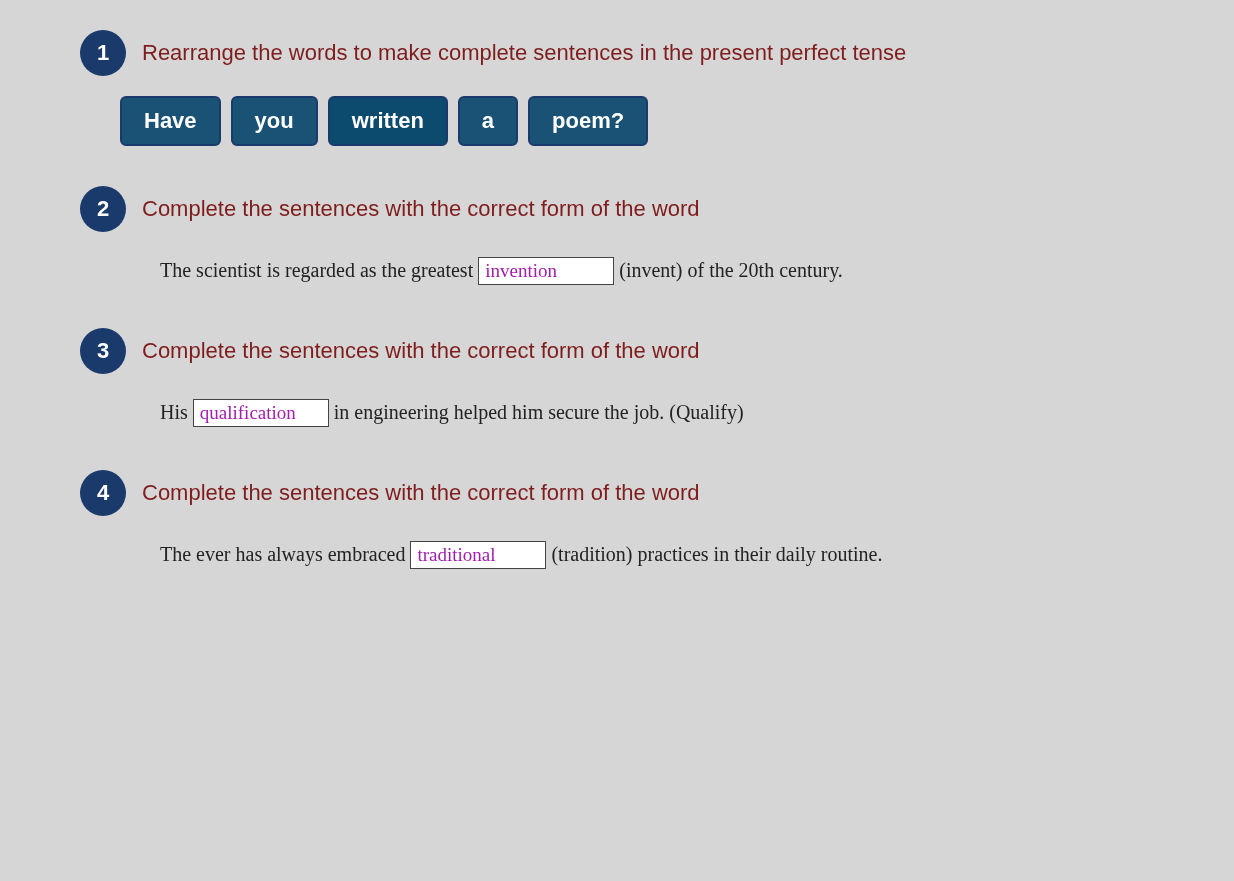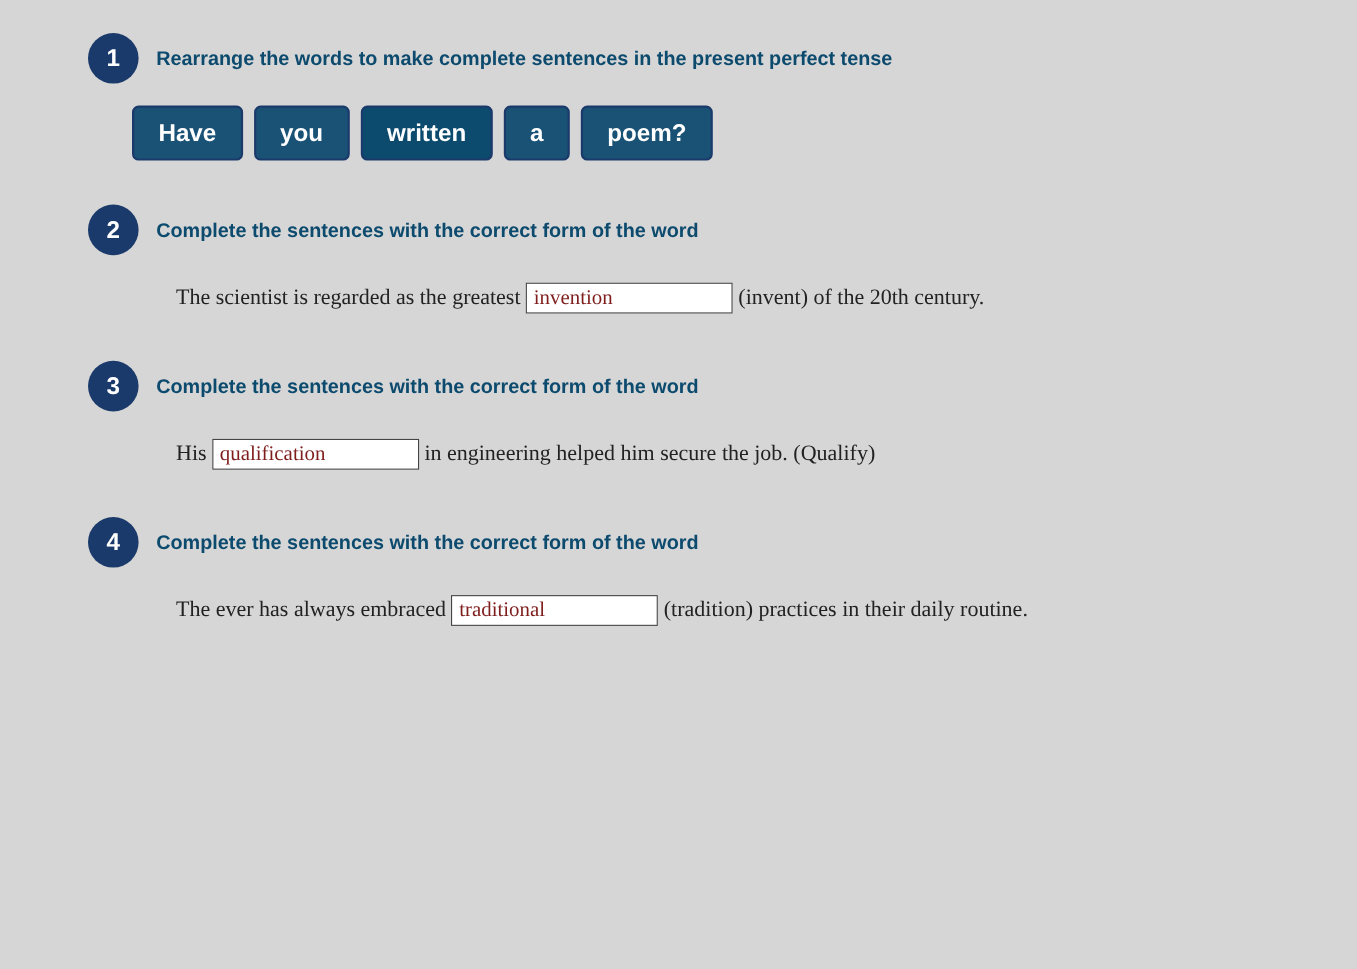--- a/index.html
+++ b/index.html
@@ -37,23 +37,23 @@
       display: flex;
       align-items: center;
       justify-content: center;
       font-size: 22px;
       font-weight: bold;
       font-family: Arial, sans-serif;
       flex-shrink: 0;
     }
 
     .section-instruction {
-      font-size: 18px;
-      font-weight: bold;
-      color: #0c4a6e;
+      font-size: 22px;
+      font-weight: normal;
+      color: #7f1d1d;
       font-family: Arial, sans-serif;
     }
 
     
     .word-tiles {
       display: flex;
       gap: 10px;
       flex-wrap: wrap;
       margin-left: 20px;
       margin-top: 10px;
@@ -83,22 +83,22 @@
       line-height: 1.8;
       font-family: Georgia, serif;
     }
 
     .fill-input {
       border: 1px solid #444;
       background: white;
       font-size: 19px;
       font-family: Georgia, serif;
       padding: 2px 6px;
-      width: 188px;
-      color: #7f1d1d;
+      width: 136px;
+      color: #a21caf;
       outline: none;
     }
 
     .section1-content {
       margin-left: 20px;
       text-align: center;
     }
 
     .section-body {
       margin-left: 20px;

